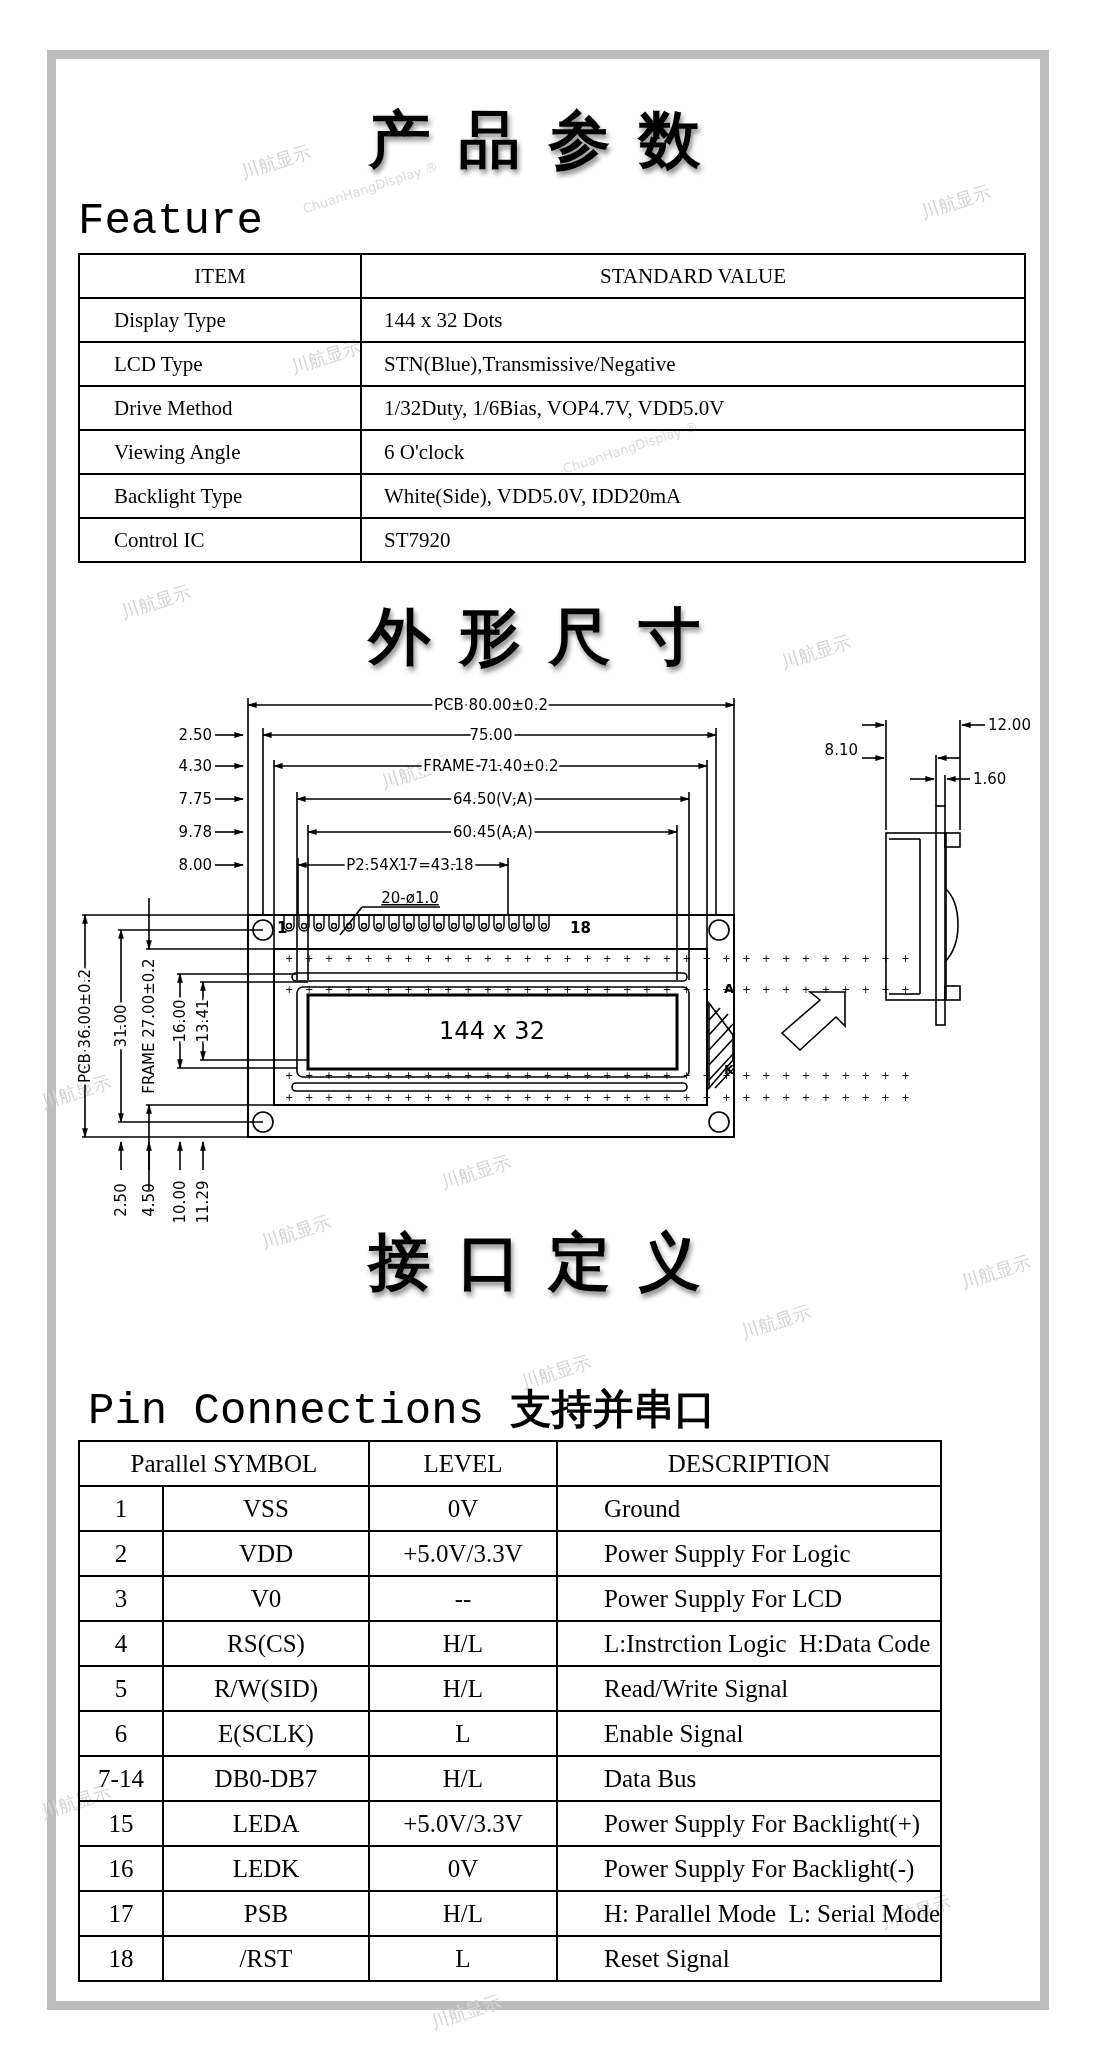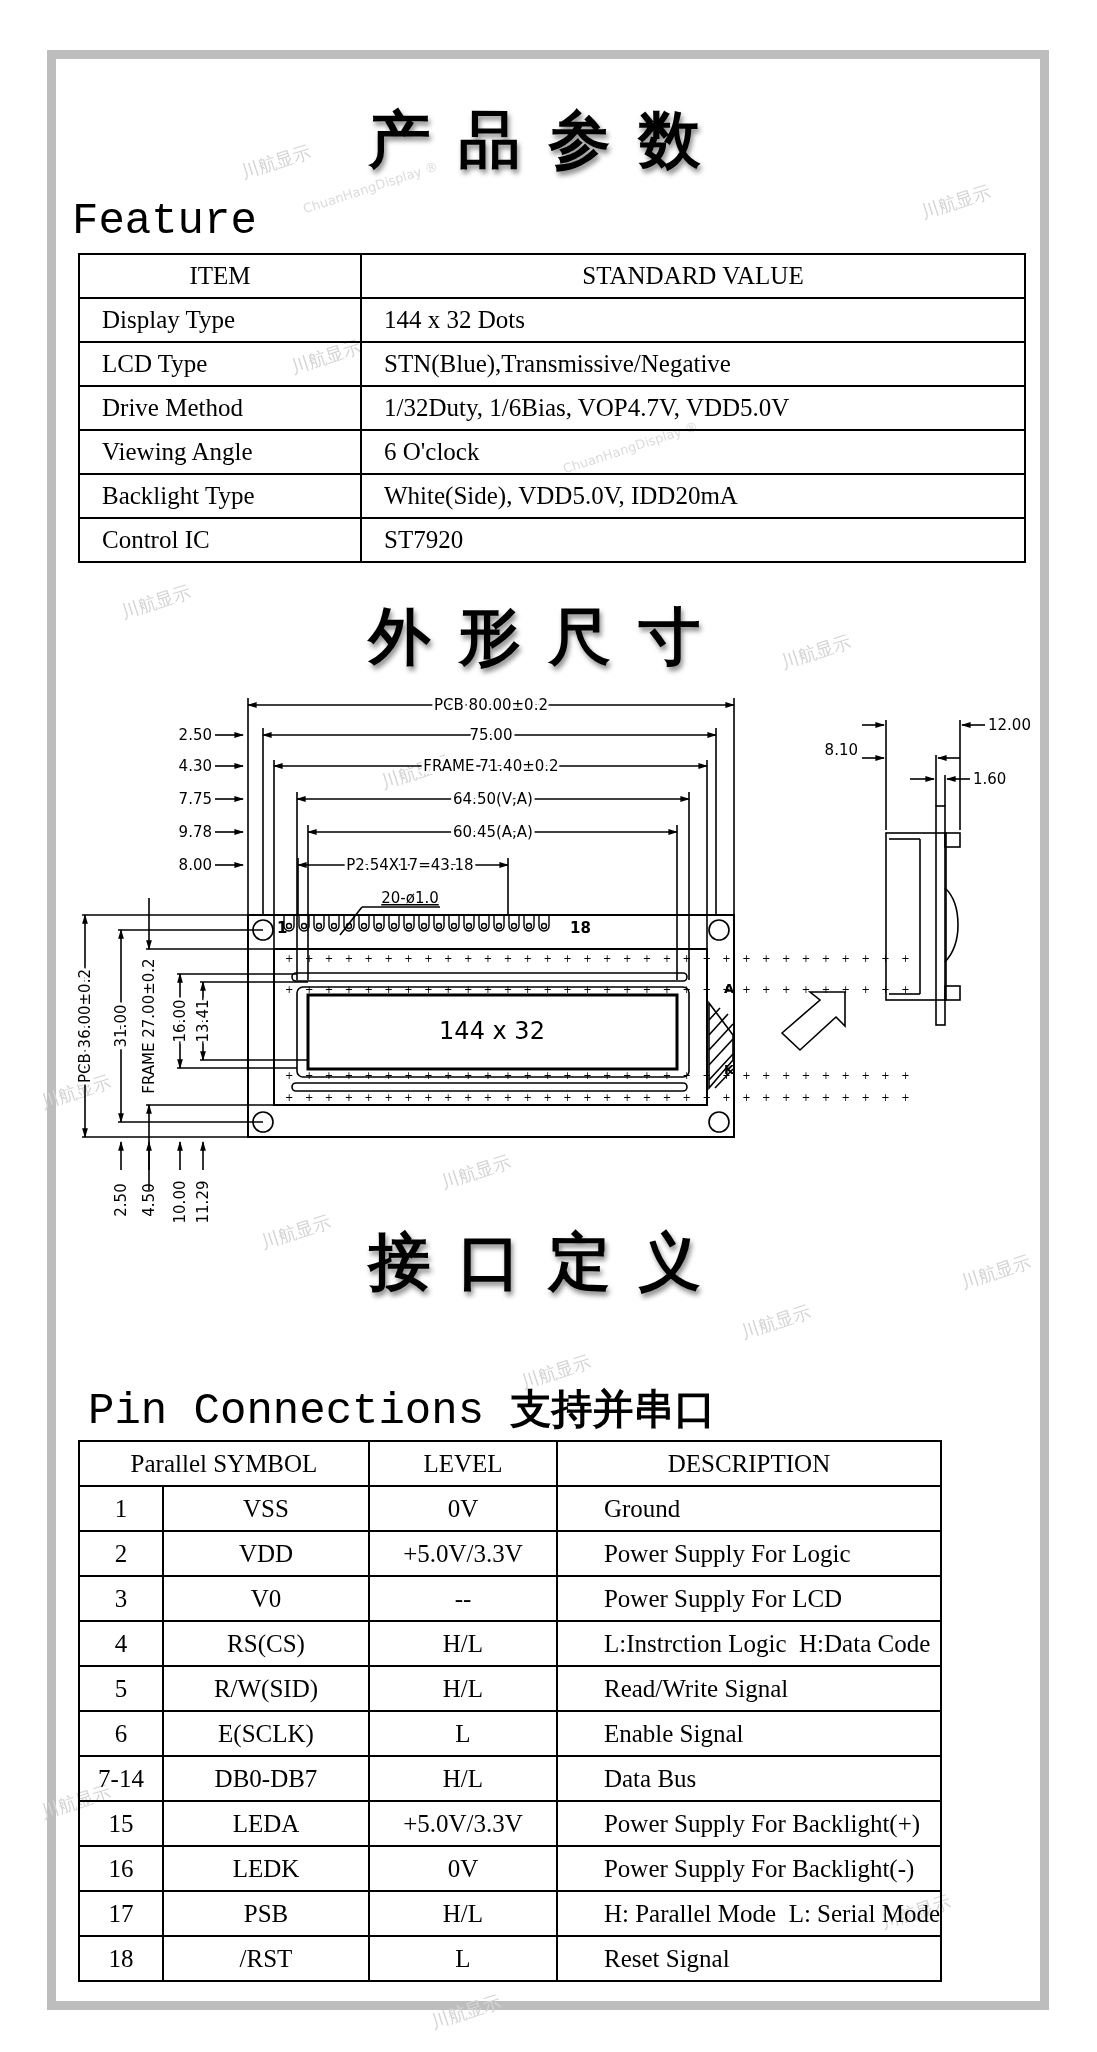--- a/index.html
+++ b/index.html
@@ -11,23 +11,23 @@
                font-size:18px; transform:rotate(-18deg); white-space:nowrap; pointer-events:none; }
   .wm-en { font-size:13px; color:#dcdcdc; }
   .section-title { position:absolute; left:0; width:1097px; text-align:center;
                    font-family:"DejaVu Sans", sans-serif; font-weight:bold; font-size:62px;
                    letter-spacing:28px; color:#000000;
                    text-shadow:2px 4px 5px rgba(0,0,0,0.45); }
   .sub-title { position:absolute; font-family:"Liberation Mono", monospace; font-size:44px; }
   .sub-title .cn { font-family:Liberation Mono, monospace; font-weight:bold; font-size:41px; }
   table { position:absolute; border-collapse:collapse; font-family:"Liberation Serif", serif; }
   td, th { border:2px solid #000; padding:0; font-weight:normal; }
-  .feat td, .feat th { height:42px; font-size:25px; }
+  .feat td, .feat th { height:42px; font-size:21px; }
   .feat th { text-align:center; }
-  .feat td.item { padding-left:22px;font-family:Liberation Serif, serif; }
+  .feat td.item { padding-left:34px;font-family:Liberation Serif, serif; }
   .feat td.val { padding-left:22px; }
   .pins td, .pins th { height:43px; font-size:25px; text-align:center; }
   .pins td.desc { text-align:left; padding-left:46px; }
   svg text { font-family:"DejaVu Sans", sans-serif; }
 </style>
 </head>
 <body>
 
 <div class="frame" data-name="page-frame"></div>
 
@@ -44,21 +44,21 @@
 <div class="watermark" style="left:260px;top:1220px" data-name="watermark">川航显示</div>
 <div class="watermark" style="left:960px;top:1260px" data-name="watermark">川航显示</div>
 <div class="watermark" style="left:740px;top:1310px" data-name="watermark">川航显示</div>
 <div class="watermark" style="left:520px;top:1360px" data-name="watermark">川航显示</div>
 <div class="watermark" style="left:40px;top:1790px" data-name="watermark">川航显示</div>
 <div class="watermark" style="left:880px;top:1900px" data-name="watermark">川航显示</div>
 <div class="watermark" style="left:430px;top:2000px" data-name="watermark">川航显示</div>
 
 <div class="section-title" style="top:98px" data-name="section-title-params">产品参数</div>
 
-<div class="sub-title" style="left:72px;top:196px" data-name="feature-heading">Feature</div>
+<div class="sub-title" style="left:78px;top:196px" data-name="feature-heading">Feature</div>
 
 <table class="feat" style="left:78px;top:253px;width:948px" data-name="feature-table">
   <tbody>
       <tr data-name="table-header-row">
     <th style="width:280px" data-name="col-header-item">ITEM</th>
     <th data-name="col-header-value">STANDARD VALUE</th>
   </tr>
   <tr data-name="table-row">
         <td class="item" data-name="feature-item">Display Type</td>
         <td class="val" data-name="feature-value">144 x 32 Dots</td>

